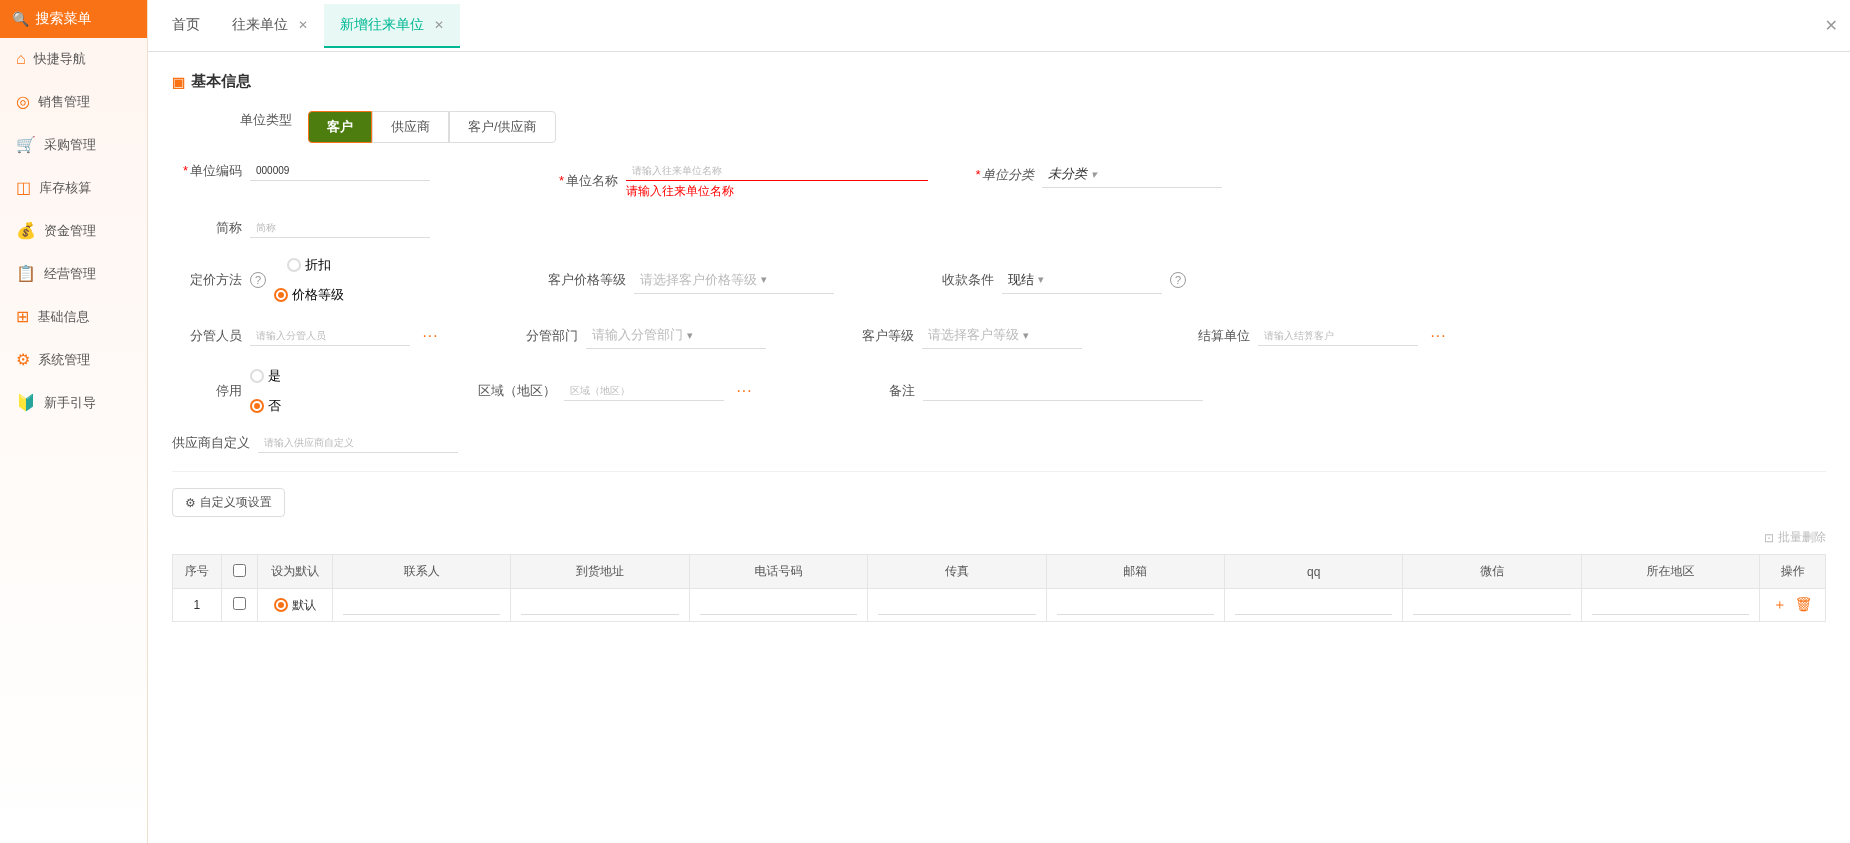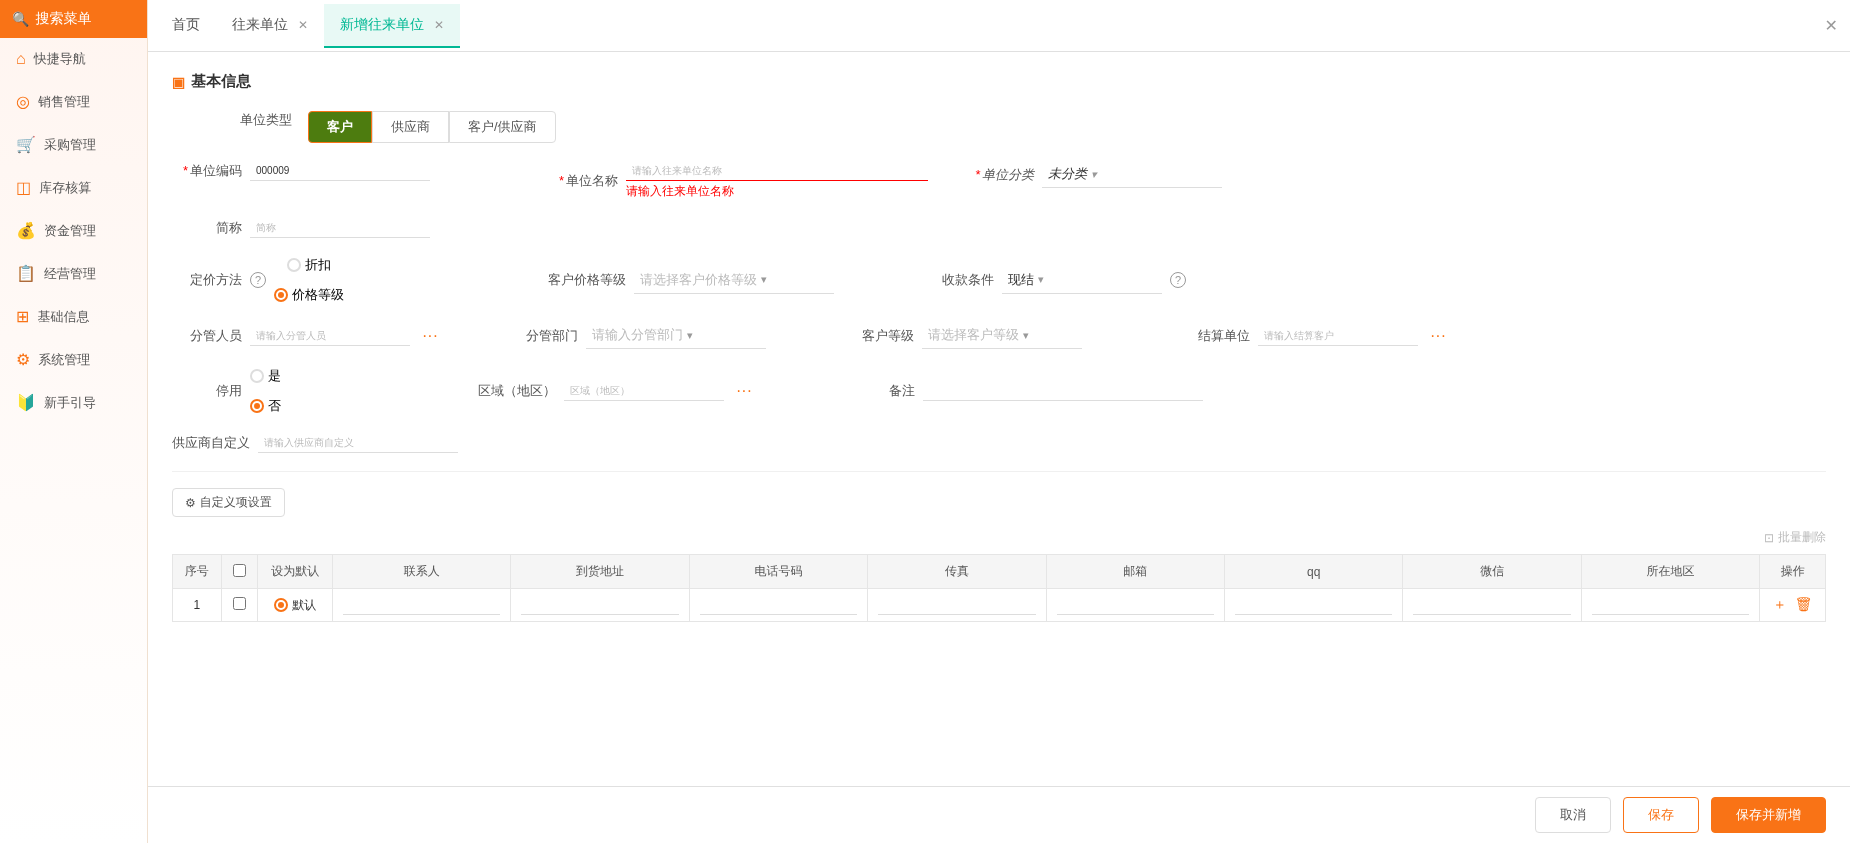--- a/index.html
+++ b/index.html
@@ -620,18 +620,13 @@
             <div class="row-actions">
               <span class="row-action-btn">＋</span>
               <span class="row-action-btn">🗑</span>
             </div>
           </td>
         </tr>
       </tbody>
     </table>
   </div>
 
-  <div class="bottom-bar">
-    <button class="btn-cancel">取消</button>
-    <button class="btn-save">保存</button>
-    <button class="btn-save-add">保存并新增</button>
-  </div>
 </div>
 
 </body></html>

